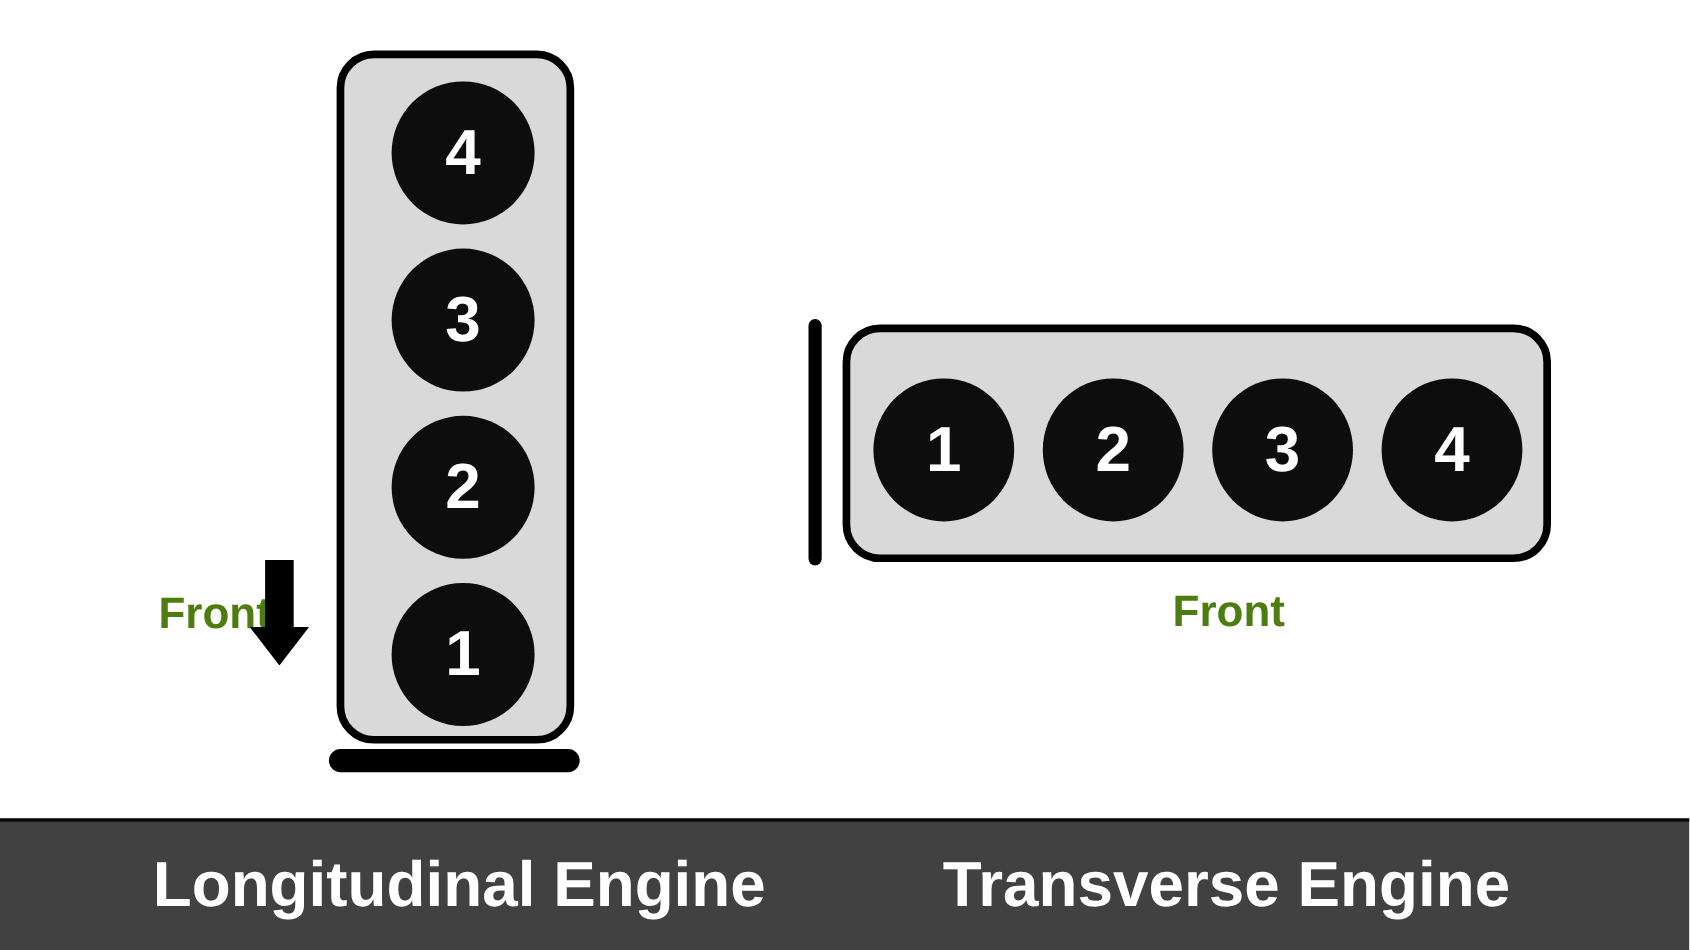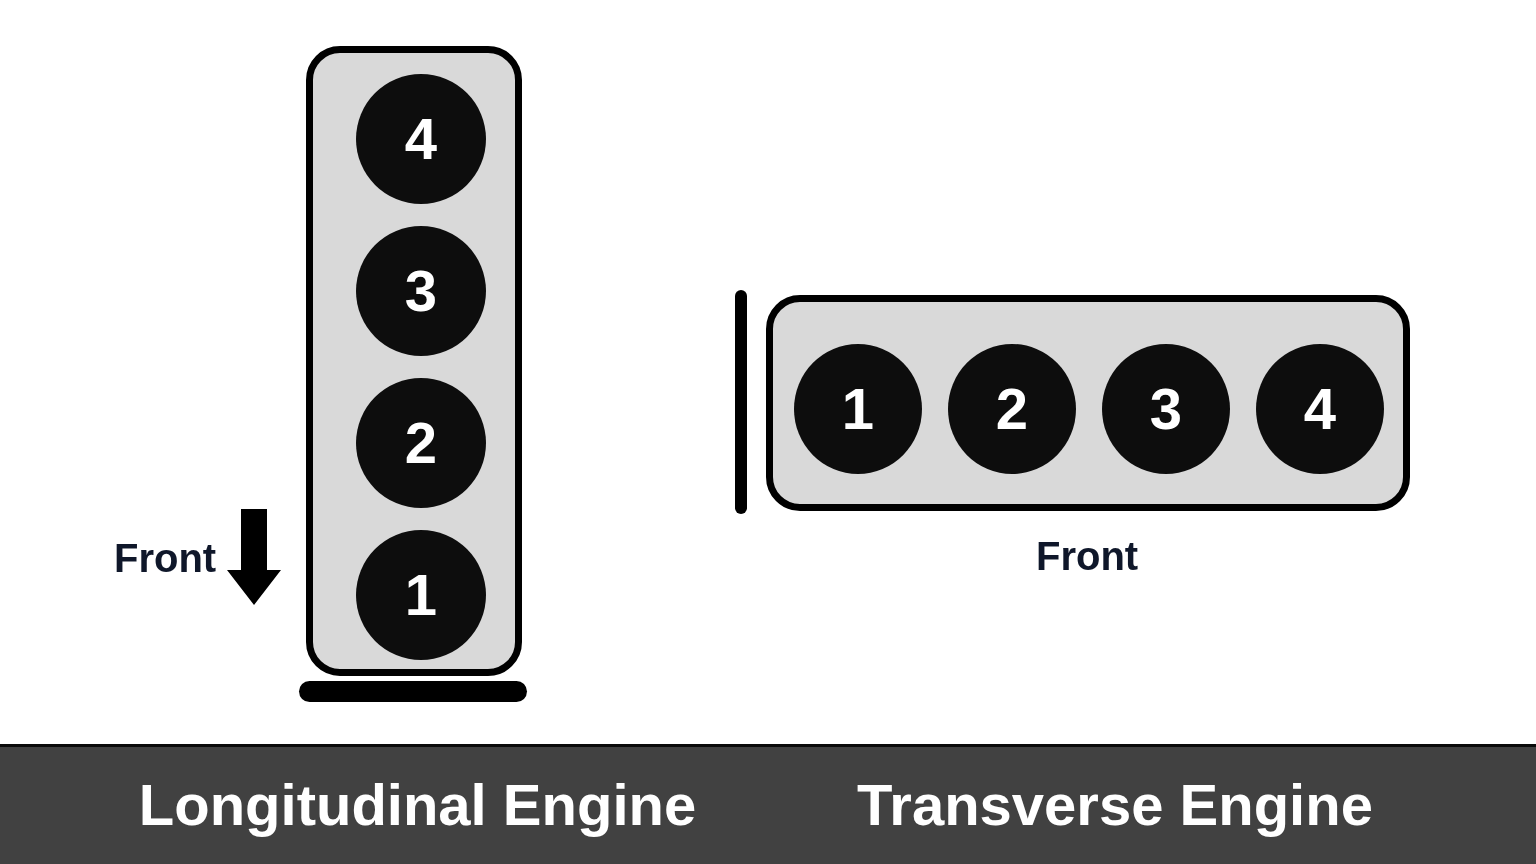--- a/index.html
+++ b/index.html
@@ -85,23 +85,24 @@
     background: #000000;
     border-radius: 6px;
   }
 
   
   .front-label {
     position: absolute;
     font-family: "Liberation Sans", sans-serif;
     font-weight: bold;
     font-size: 40px;
-    color: #0f172a;
+    color: #4d7c0f;
     white-space: nowrap;
     line-height: 1;
+    margin-left: 30px;
   }
   #front-label-longitudinal {
     left: 114px;
     top: 538px;
   }
   #front-label-transverse {
     left: 1036px;
     top: 536px;
   }
 

